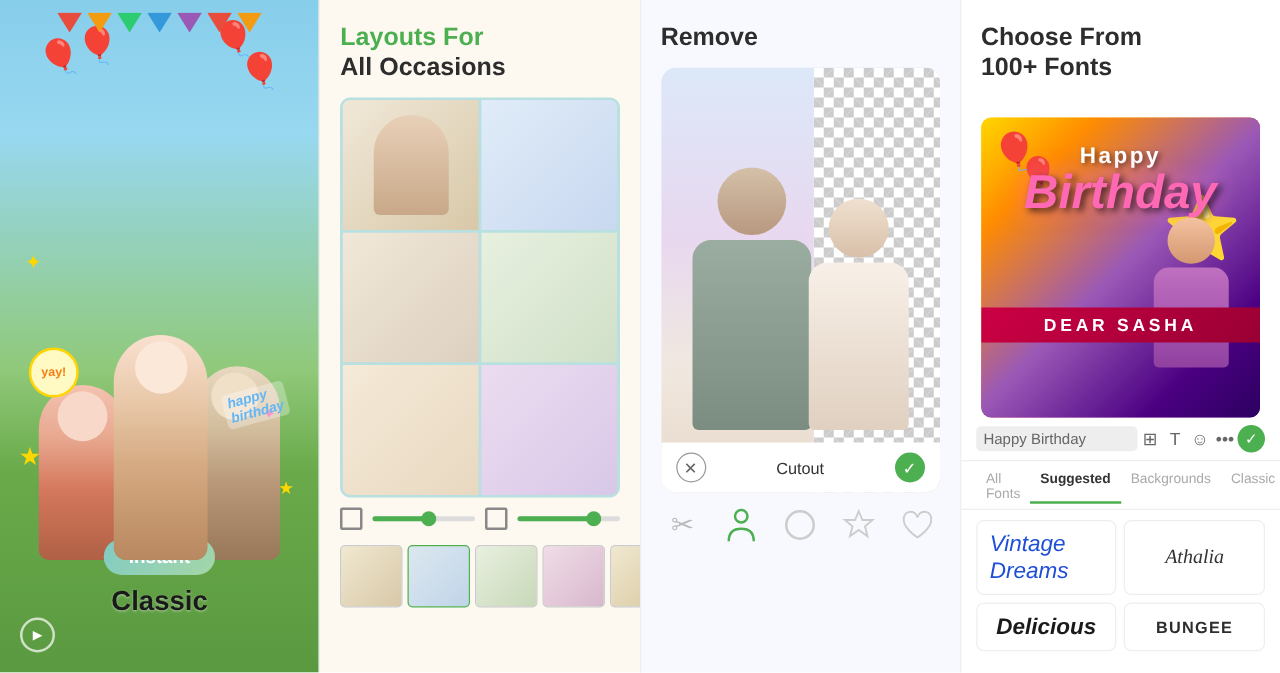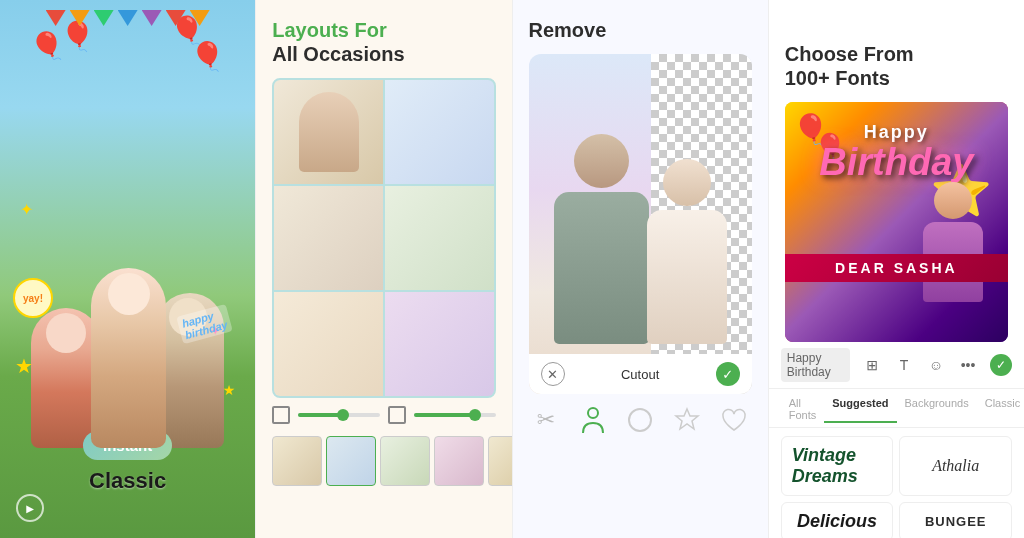--- a/index.html
+++ b/index.html
@@ -225,22 +225,21 @@
       color: #4caf50;
       font-size: 24px;
     }
 
     
     .panel-4 {
       background: #fff;
       border-left: 1px solid #eee;
     }
     .panel-4-header {
-      padding: 18px 16px 12px;
-      margin-top: 24px;
+      padding: 18px 16px 28px;
     }
     .fonts-title {
       font-size: 20px;
       font-weight: 700;
       color: #2d2d2d;
       line-height: 1.2;
     }
     .birthday-preview {
       margin: 0 16px;
       border-radius: 8px;
@@ -282,21 +281,20 @@
       text-align: center;
       color: white;
       font-size: 14px;
       font-weight: 700;
       letter-spacing: 3px;
     }
     .font-toolbar {
       display: flex;
       align-items: center;
       padding: 6px 12px;
-      gap: 12px;
       border-bottom: 1px solid #eee;
     }
     .toolbar-icon {
       width: 20px;
       height: 20px;
       display: flex;
       align-items: center;
       justify-content: center;
       font-size: 14px;
       color: #666;
@@ -343,22 +341,22 @@
       border-radius: 6px;
       padding: 8px 10px;
       display: flex;
       align-items: center;
       justify-content: center;
       min-height: 36px;
     }
     .font-vintage {
       font-size: 18px;
       font-style: italic;
-      color: #14532d;
-      font-weight: 700;
+      color: #1d4ed8;
+      font-weight: 400;
     }
     .font-athalia {
       font-size: 16px;
       font-style: italic;
       color: #333;
     }
     .font-block {
       font-size: 13px;
       font-weight: 900;
       color: #2d2d2d;
@@ -391,21 +389,21 @@
       color: #FFD700;
       font-size: 20px;
     }
     .deco-balloon {
       position: absolute;
       font-size: 28px;
     }
     .yay-badge {
       position: absolute;
       bottom: 220px;
-      left: 13px;
+      left: 23px;
       background: #fff9c4;
       border-radius: 50%;
       width: 40px;
       height: 40px;
       display: flex;
       align-items: center;
       justify-content: center;
       font-size: 10px;
       font-weight: 700;
       color: #f57f17;

